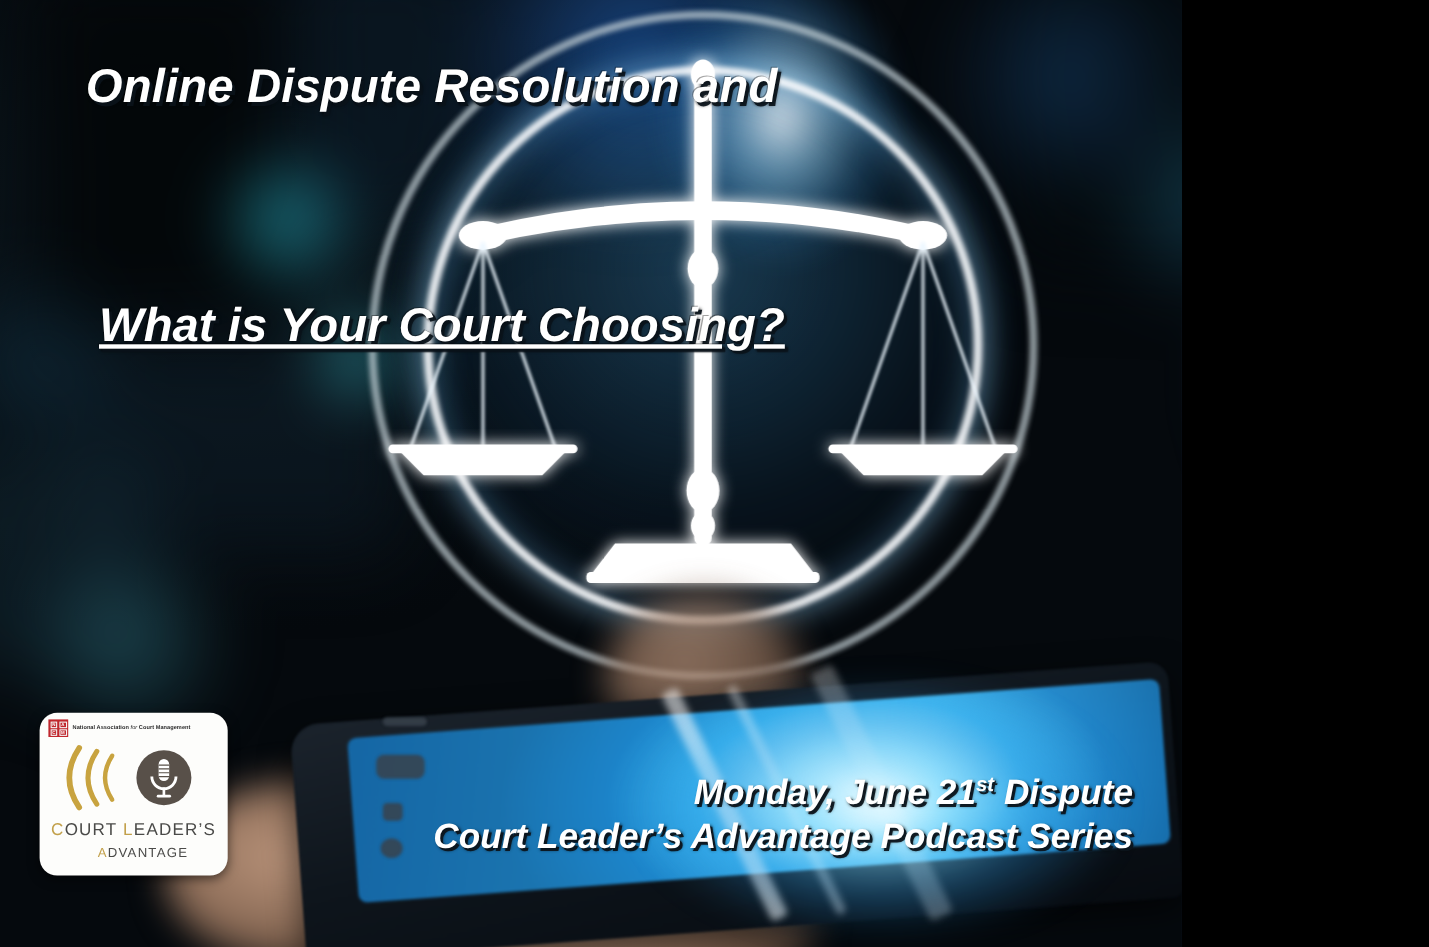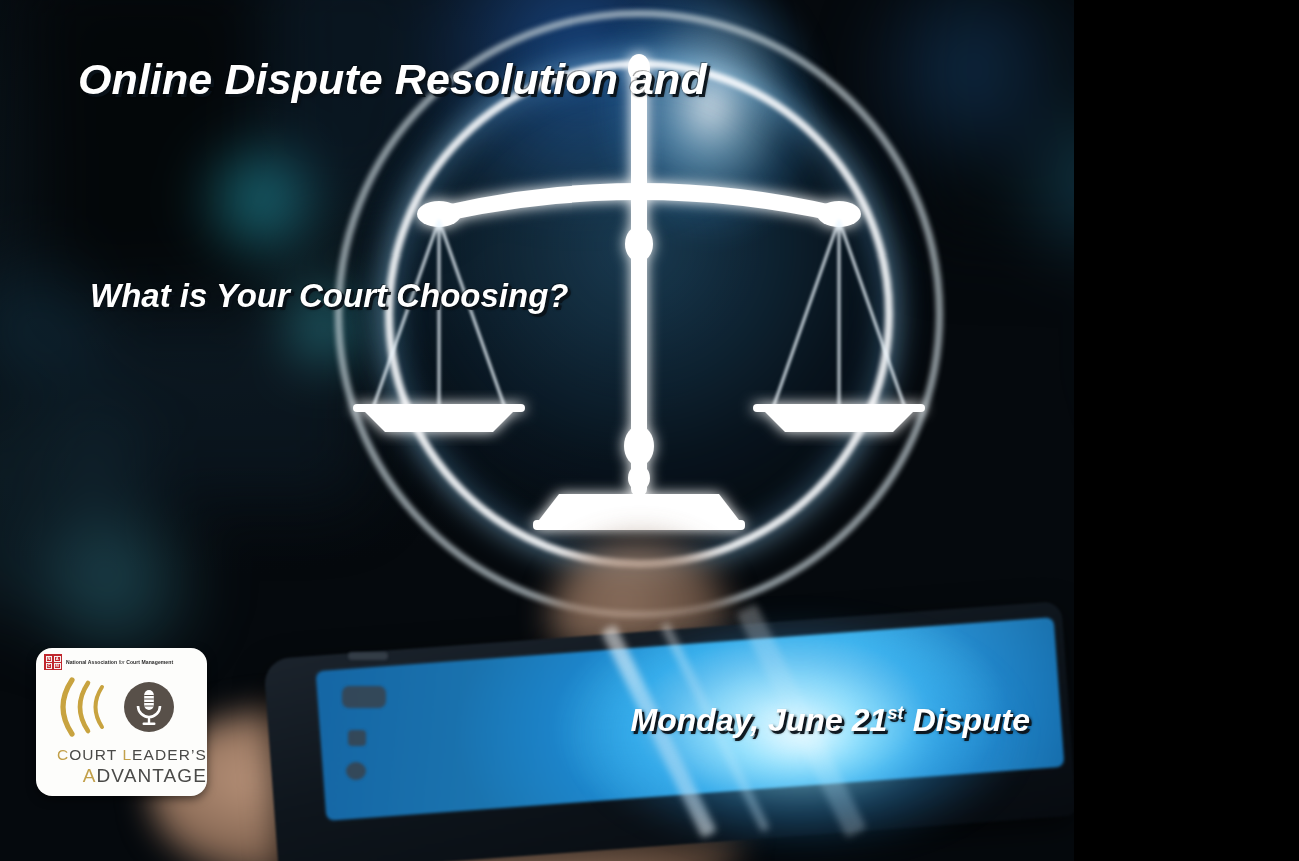--- a/index.html
+++ b/index.html
@@ -105,25 +105,26 @@
     letter-spacing:.1px;
     text-shadow:
        3px 3px 0 rgba(10,18,26,.92),
        2px 2px 3px rgba(0,0,0,.85),
       -1px -1px 0 rgba(0,0,0,.35);
     white-space:nowrap;
   }
   .question{
     position:absolute;left:90px;top:268px;
     font-style:italic;font-weight:bold;color:#fff;
-    font-size:33px;line-height:56px;white-space:nowrap;
+    font-size:43px;line-height:56px;white-space:nowrap;
     text-shadow:
        3px 3px 0 rgba(10,18,26,.92),
        2px 2px 3px rgba(0,0,0,.85),
       -1px -1px 0 rgba(0,0,0,.35);
+    text-decoration: underline;
   }
 
   
   .br-block{
     position:absolute;right:44px;top:700px;
     text-align:right;
   }
   .br-line{
     font-style:italic;font-weight:bold;color:#fff;
     font-size:32px;line-height:40px;white-space:nowrap;
@@ -157,24 +158,24 @@
     display:flex;align-items:center;justify-content:center;
     font-weight:bold;
   }
   .nacm-text{
     font-size:5.1px;color:#2a2a2a;font-weight:bold;letter-spacing:.05px;
     white-space:nowrap;
   }
   .nacm-text i{font-style:italic;font-weight:normal;}
   #logo-art{position:absolute;left:16px;top:28px;width:140px;height:62px;}
   .cla-text{
-    position:absolute;left:0;right:0;top:96px;text-align:right;
+    position:absolute;left:0;right:0;top:96px;text-align:center;
   }
   .cla-l1{font-size:15.5px;letter-spacing:1.1px;color:#4a4a48;line-height:21px;}
-  .cla-l2{font-size:19px;letter-spacing:1.1px;color:#4a4a48;line-height:21px;padding-left:17px;}
+  .cla-l2{font-size:12px;letter-spacing:1.1px;color:#4a4a48;line-height:21px;padding-left:17px;}
   .gold{color:#c2a04a;}
 </style>
 </head>
 <body>
 
 <div id="slide">
 
   <div class="bg-base"></div>
 
   <div class="bg-layer">
@@ -274,20 +275,21 @@
   </div>
 
   <div class="title-block">
     <div class="t-line">Online Dispute Resolution and</div>
   </div>
 
   <div class="question">What is Your Court Choosing?</div>
 
   <div class="br-block">
     <div class="br-line"><span>Monday, June 21</span><sup>st</sup><span> Dispute</span></div>
+    <div class="br-line">Court Leader’s Advantage Podcast Series</div>
   </div>
 
   <div id="logo-card">
 
     <div class="nacm-row">
       <div class="nacm-mark">
         <div class="nacm-cell">N</div>
         <div class="nacm-cell">A</div>
         <div class="nacm-cell">C</div>
         <div class="nacm-cell">M</div>

